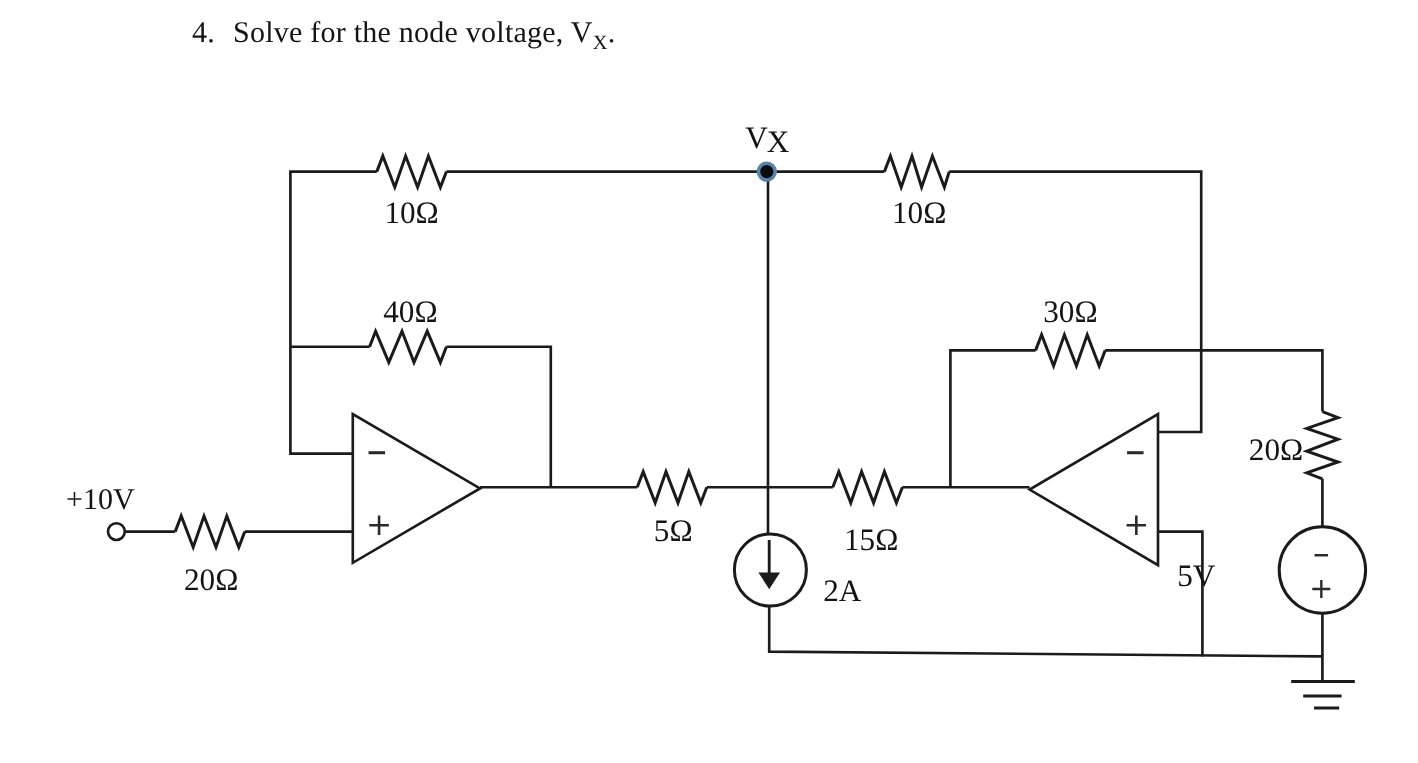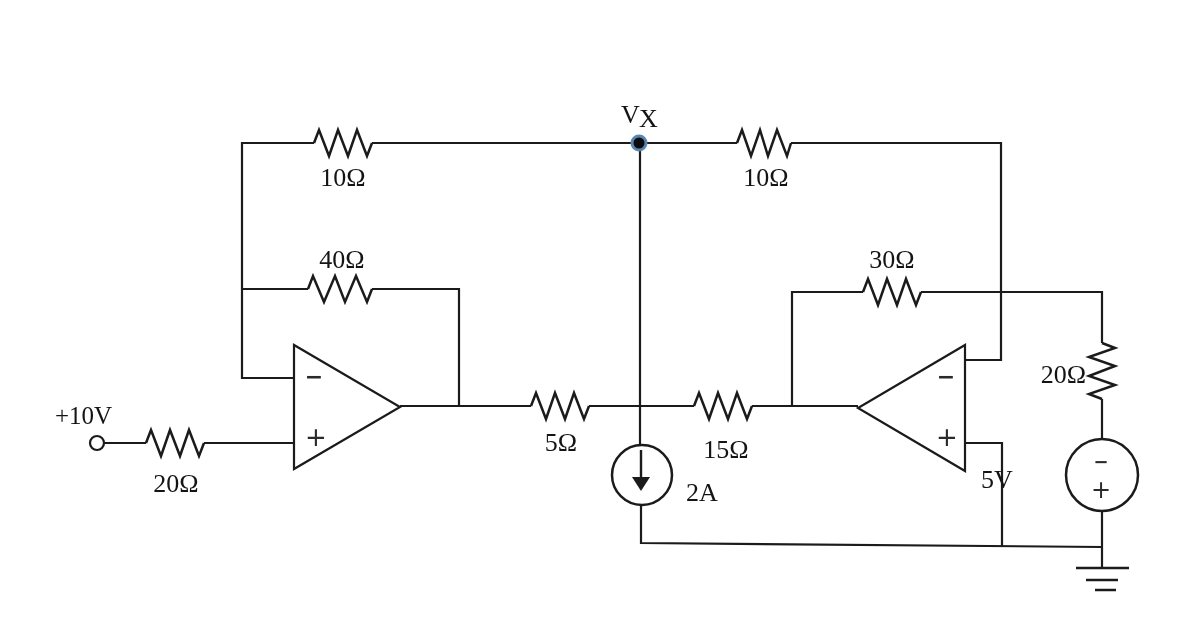--- a/index.html
+++ b/index.html
@@ -32,20 +32,23 @@
   svg.circuit .nodeDot{stroke:#5b84ab;stroke-width:3;}
   svg.circuit .term{fill:#ffffff;stroke:#1b1b1b;stroke-width:2.2;}
   svg.circuit .arrowline{stroke:#1b1b1b;stroke-width:2.4;}
   svg.circuit .arrowhead{fill:#1b1b1b;stroke:none;}
 </style>
 </head>
 <body>
 
 <div class="page">
 
+  <div class="title">
+    <span class="num">4.</span><span>Solve for the node voltage, V</span><sub>X</sub><span>.</span>
+  </div>
 
   <svg class="circuit" width="1182" height="636" viewBox="0 0 1182 636">
 
     <path class="wire" d="M314,143 H242 V378 H294"></path>
     <path class="wire" d="M242,289 H308"></path>
     <path class="wire" d="M372,143 H737"></path>
     <path class="wire" d="M791,143 H1001 V360 H965"></path>
     <path class="wire" d="M372,289 H459 V406"></path>
     <path class="wire" d="M104,443 H146"></path>
     <path class="wire" d="M204,443 H294"></path>

